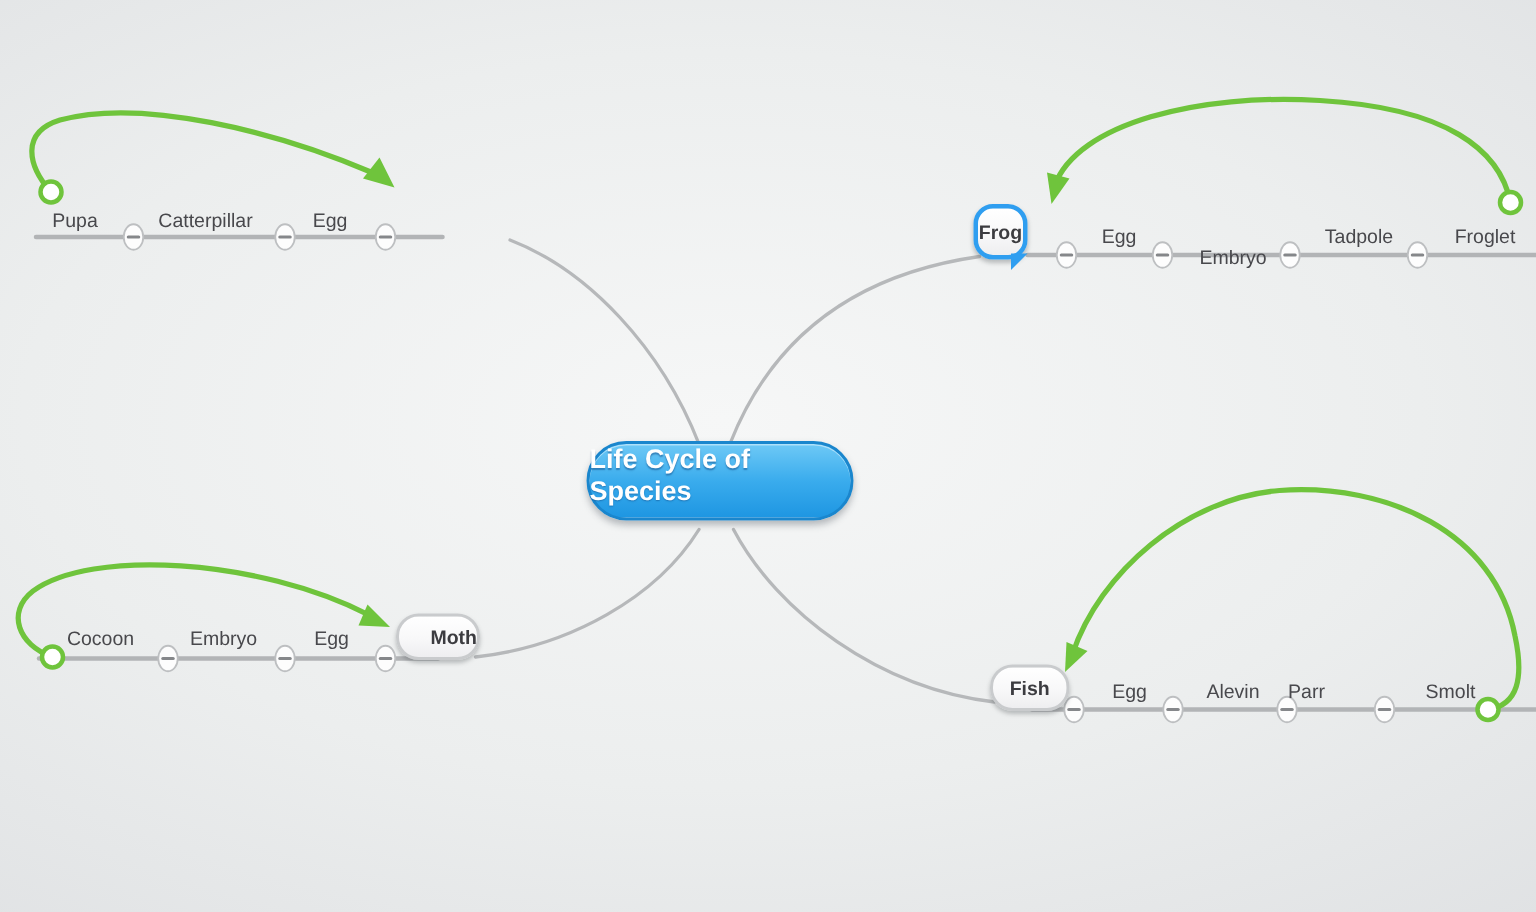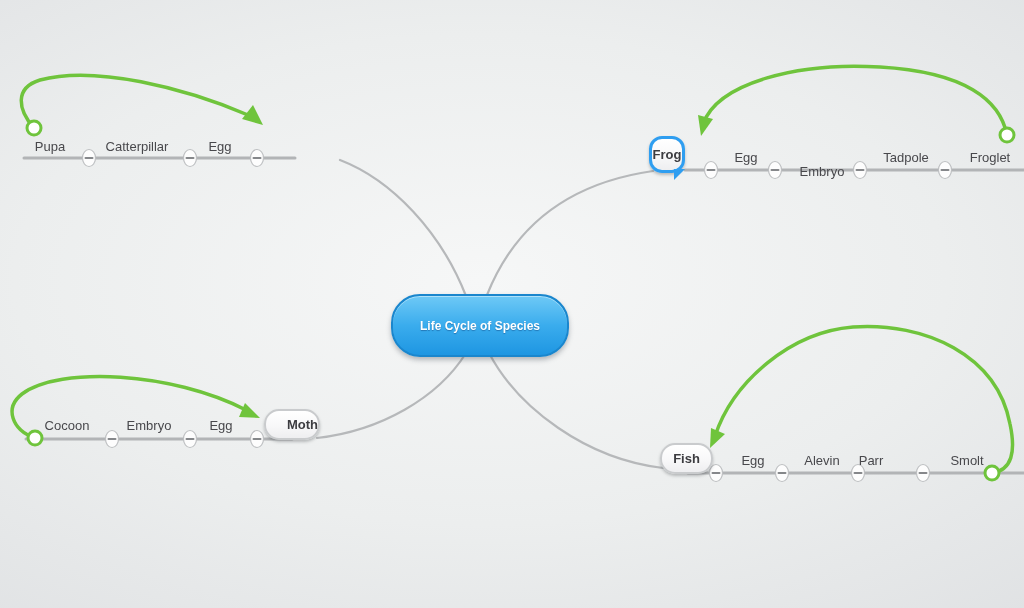--- a/index.html
+++ b/index.html
@@ -7,27 +7,27 @@
     width:1024px;height:608px;overflow:hidden;
     font-family:"Liberation Sans",sans-serif;
     background:radial-gradient(ellipse 130% 115% at 47% 46%,
       #f6f7f7 0%, #eceeee 35%, #dfe1e3 65%, #d3d5d7 100%);
   }
   .canvas{position:relative;width:1024px;height:608px;}
   .layer{position:absolute;left:0;top:0;}
 
   
   .root-node{
-    position:absolute;left:391px;top:294px;width:178px;height:63px;
+    position:absolute;left:391px;top:294px;width:178px;height:53px;
     box-sizing:border-box;border-radius:29px;
     border:2px solid #1a86cd;
     background:linear-gradient(#6ec9f6 0%, #3aaced 50%, #1e96e2 100%);
     box-shadow:0 3px 5px rgba(60,70,80,.35), inset 0 1px 0 rgba(255,255,255,.45);
-    display:flex;align-items:center;justify-content:center;
-    color:#fff;font-size:12px;font-weight:700;
+    display:flex;justify-content:center;
+    color:#fff;font-size:18px;font-weight:700;
     text-shadow:0 1px 1px rgba(20,80,140,.55);
     cursor:pointer;
   }
 
   
   .topic{
     position:absolute;box-sizing:border-box;
     display:flex;align-items:center;justify-content:center;
     background:linear-gradient(#ffffff 0%, #f8f8f9 55%, #eeeef0 100%);
     border:2px solid #c9cbcd;border-radius:15px;

